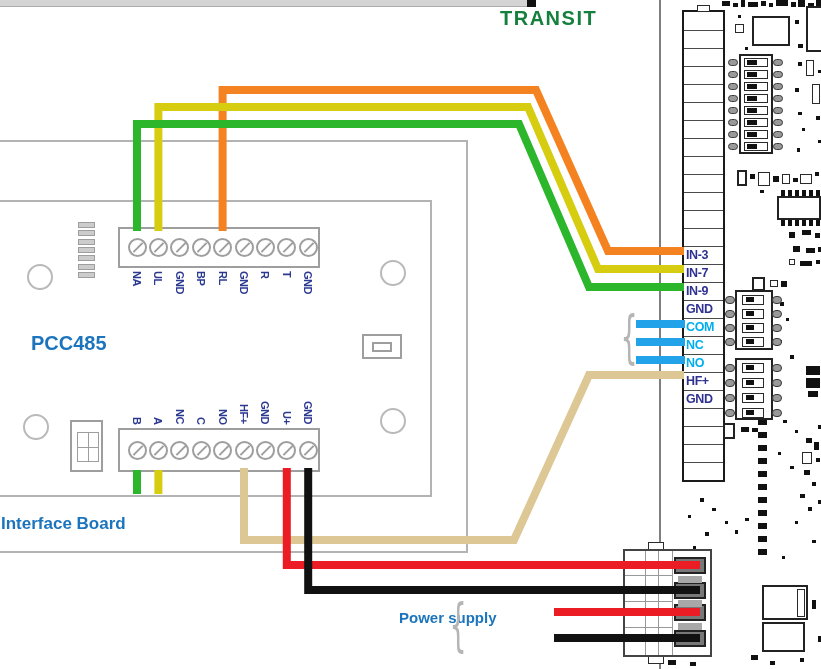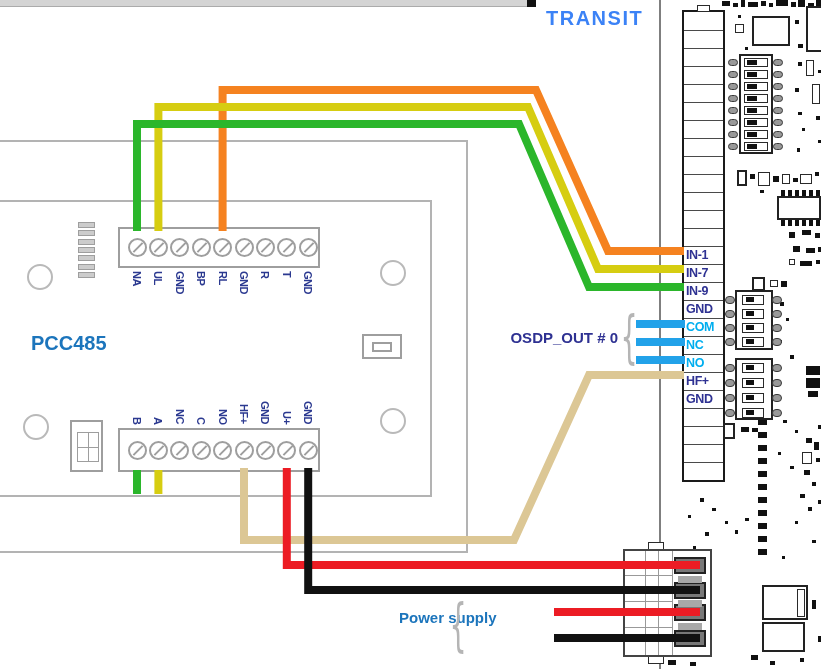--- a/index.html
+++ b/index.html
@@ -170,21 +170,21 @@
       <div class="cell-line" style="top: 288px;"></div>
       <div class="cell-line" style="top: 306px;"></div>
       <div class="cell-line" style="top: 324px;"></div>
       <div class="cell-line" style="top: 342px;"></div>
       <div class="cell-line" style="top: 360px;"></div>
       <div class="cell-line" style="top: 378px;"></div>
       <div class="cell-line" style="top: 396px;"></div>
       <div class="cell-line" style="top: 414px;"></div>
       <div class="cell-line" style="top: 432px;"></div>
       <div class="cell-line" style="top: 450px;"></div>
-      <div class="striplab" style="top: 235px; color: rgb(46, 49, 146);">IN-1</div>
+      <div class="striplab" style="top: 235px; color: rgb(46, 49, 146);">IN-3</div>
       <div class="striplab" style="top: 253px; color: rgb(46, 49, 146);">IN-7</div>
       <div class="striplab" style="top: 271px; color: rgb(46, 49, 146);">IN-9</div>
       <div class="striplab" style="top: 289px; color: rgb(46, 49, 146);">GND</div>
       <div class="striplab" style="top: 307px; color: rgb(0, 174, 239);">COM</div>
       <div class="striplab" style="top: 325px; color: rgb(0, 174, 239);">NC</div>
       <div class="striplab" style="top: 343px; color: rgb(0, 174, 239);">NO</div>
       <div class="striplab" style="top: 361px; color: rgb(46, 49, 146);">HF+</div>
       <div class="striplab" style="top: 379px; color: rgb(46, 49, 146);">GND</div>
     </div>
 
@@ -411,20 +411,20 @@
     <polyline points="636,324 685,324" fill="none" stroke-width="8" stroke="#22A2E9"></polyline>
     <polyline points="636,342 685,342" fill="none" stroke-width="8" stroke="#22A2E9"></polyline>
     <polyline points="636,360 685,360" fill="none" stroke-width="8" stroke="#22A2E9"></polyline>
     <polyline points="244,468 244,540 514,540 589,375 684,375" fill="none" stroke-width="8" stroke="#DCC795"></polyline>
     <polyline points="286.8,468 286.8,565 700,565" fill="none" stroke-width="8" stroke="#EC1C24"></polyline>
     <polyline points="308.2,468 308.2,590 700,590" fill="none" stroke-width="8" stroke="#111111"></polyline>
     <polyline points="554,612 700,612" fill="none" stroke-width="8" stroke="#EC1C24"></polyline>
     <polyline points="554,638 700,638" fill="none" stroke-width="8" stroke="#111111"></polyline>
   </svg>
 
-  <div class="abs biglab" style="left: 546px; top: 7px; font-size: 20px; letter-spacing: 1.5px; color: #3b82f6;">TRANSIT</div>
+  <div class="abs biglab" style="left: 500px; top: 7px; font-size: 20px; letter-spacing: 1.5px; color: #15803d;">TRANSIT</div>
   <div class="abs biglab" style="left: 31px; top: 332px; font-size: 20px; color: rgb(28, 117, 188);">PCC485</div>
-  <div class="abs biglab" style="left: 470px; top: 329px; width: 148px; font-size: 15px; text-align: right; color: rgb(46, 49, 146);">OSDP_OUT # 0</div>
+  <div class="abs biglab" style="left: 1px; top: 514px; font-size: 17px; color: rgb(28, 117, 188);">Interface Board</div>
   <div class="abs biglab" style="left: 399px; top: 609px; font-size: 15px; color: rgb(28, 117, 188);">Power supply</div>
   <div class="abs brace" style="left:612px;top:309px;">{</div>
   <div class="abs brace" style="left:441px;top:597px;">{</div>
 
 </div>
 
 </body></html>

